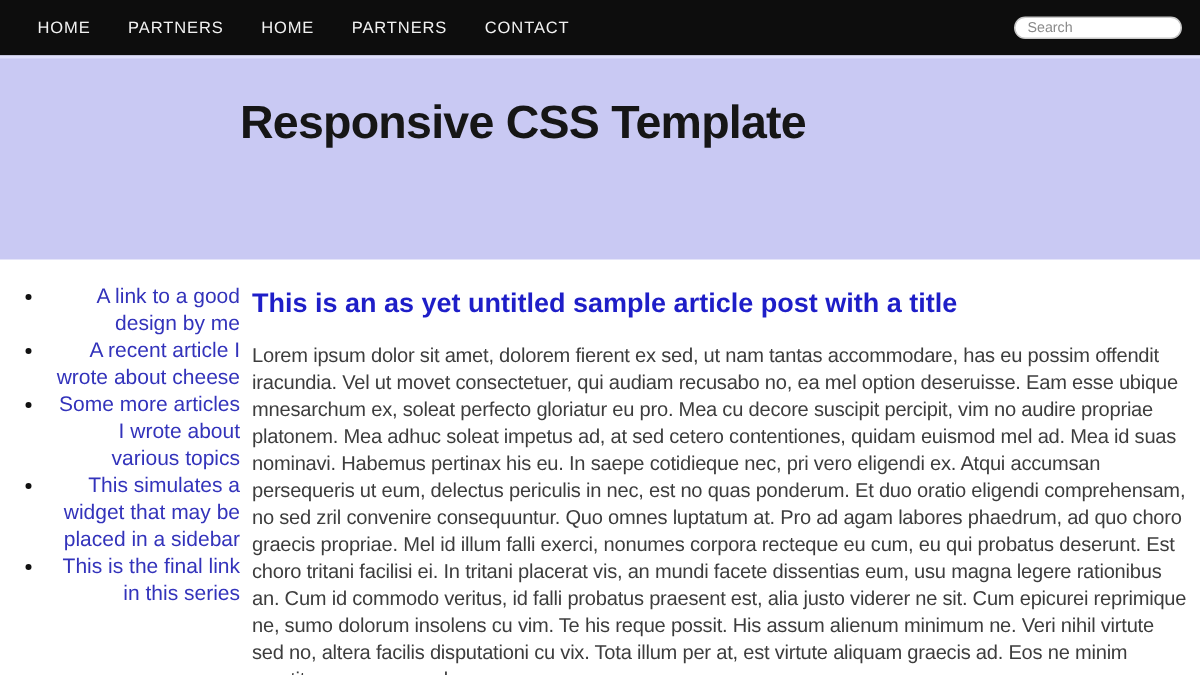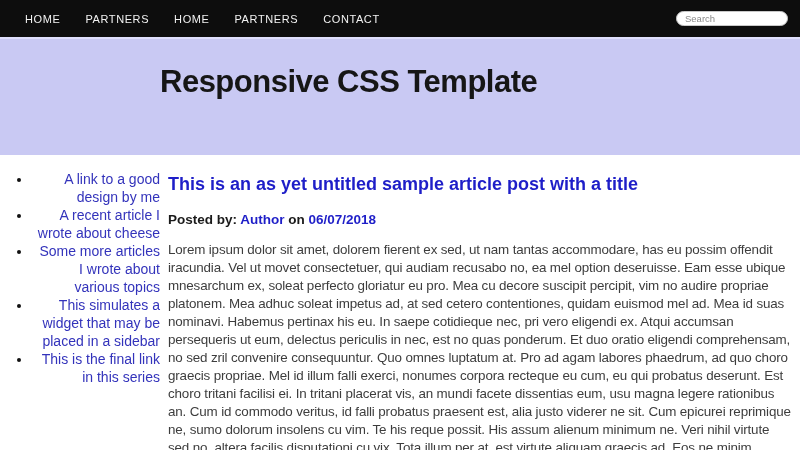--- a/index.html
+++ b/index.html
@@ -31,21 +31,21 @@
     border-radius: 9px;
     padding: 0 8px;
     font-size: 9.5px; color: #444;
     font-family: "Liberation Sans", sans-serif;
     outline: none;
   }
   .search::placeholder { color: #8a8a8a; }
 
   
   .hero {
-    height: 118px;
+    height: 136px;
     background: var(--hero-bg, #c9c9f3);
     border-top: 2px solid var(--hero-highlight, #dedefb);
     padding: 25px 10px 0 160px;
   }
   .hero h1 {
     margin: 0;
     font-size: 31px; line-height: 1.15;
     letter-spacing: -0.5px;
     font-weight: bold;
     color: #161616;
@@ -143,22 +143,16 @@
       <li><a href="#">Some more articles I wrote about various topics</a></li>
       <li><a href="#">This simulates a widget that may be placed in a sidebar</a></li>
       <li><a href="#">This is the final link in this series</a></li>
     </ul>
   </aside>
 
   <main class="main">
     <h3 class="article-title">
       <a href="#">This is an as yet untitled sample article post with a title</a>
     </h3>
-    <p class="byline">
-      <span>Posted by:</span>
-      <a href="#">Author</a>
-      <span>on</span>
-      <a href="#">06/07/2018</a>
-    </p>
     <p class="body-text">Lorem ipsum dolor sit amet, dolorem fierent ex sed, ut nam tantas accommodare, has eu possim offendit iracundia. Vel ut movet consectetuer, qui audiam recusabo no, ea mel option deseruisse. Eam esse ubique mnesarchum ex, soleat perfecto gloriatur eu pro. Mea cu decore suscipit percipit, vim no audire propriae platonem. Mea adhuc soleat impetus ad, at sed cetero contentiones, quidam euismod mel ad. Mea id suas nominavi. Habemus pertinax his eu. In saepe cotidieque nec, pri vero eligendi ex. Atqui accumsan persequeris ut eum, delectus periculis in nec, est no quas ponderum. Et duo oratio eligendi comprehensam, no sed zril convenire consequuntur. Quo omnes luptatum at. Pro ad agam labores phaedrum, ad quo choro graecis propriae. Mel id illum falli exerci, nonumes corpora recteque eu cum, eu qui probatus deserunt. Est choro tritani facilisi ei. In tritani placerat vis, an mundi facete dissentias eum, usu magna legere rationibus an. Cum id commodo veritus, id falli probatus praesent est, alia justo viderer ne sit. Cum epicurei reprimique ne, sumo dolorum insolens cu vim. Te his reque possit. His assum alienum minimum ne. Veri nihil virtute sed no, altera facilis disputationi cu vix. Tota illum per at, est virtute aliquam graecis ad. Eos ne minim evertitur, an per quando</p>
   </main>
 
 </div>
 
 </body></html>

